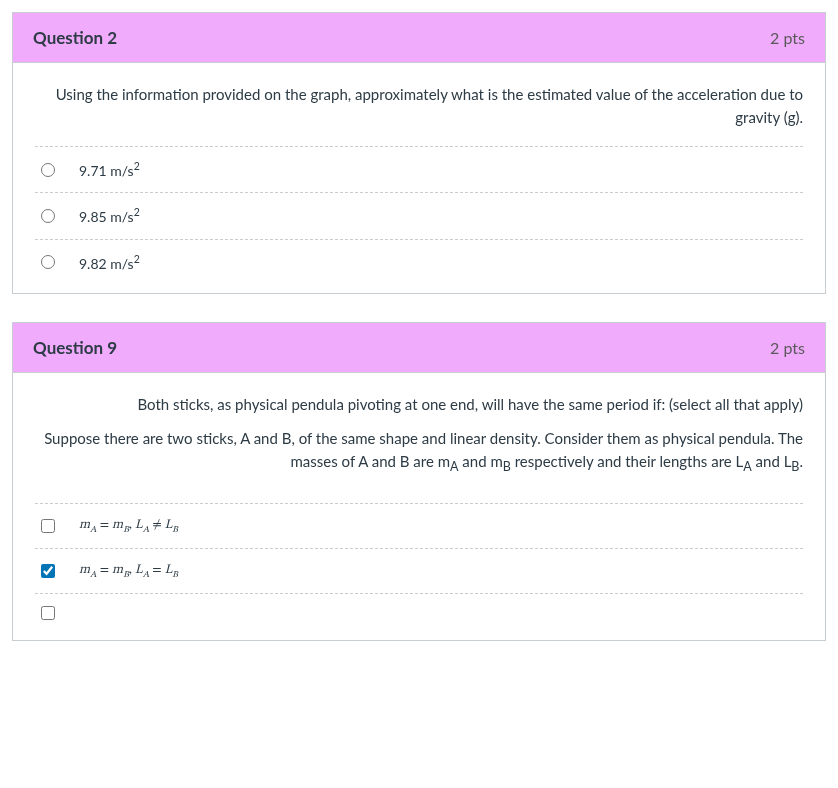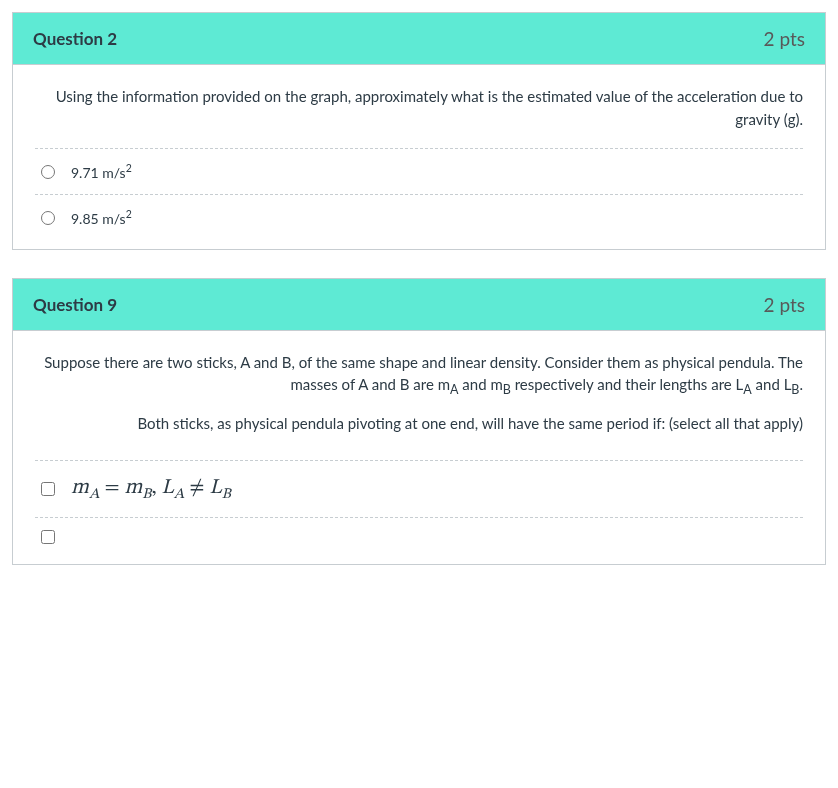--- a/index.html
+++ b/index.html
@@ -14,66 +14,66 @@
   .question-card {
     border: 1px solid #c7cdd1;
     margin-bottom: 28px;
     background: #fff;
   }
   .question-header {
     display: flex;
     justify-content: space-between;
     align-items: center;
     padding: 14px 20px;
-    background: #5eead4;
+    background: #f0abfc;
     border-bottom: 1px solid #c7cdd1;
   }
   .question-title {
     font-weight: 700;
     font-size: 17px;
     color: #2d3b45;
   }
   .question-pts {
-    font-size: 19px;
+    font-size: 16px;
     color: #595959;
   }
   .question-body {
     padding: 20px 22px 8px 22px;
   }
   .prompt {
     font-size: 15px;
     line-height: 1.5;
     color: #2d3b45;
     margin-bottom: 18px;
   }
   .prompt p { margin: 0 0 12px 0; text-align: right; }
   .options {
     border-top: 1px dashed #c7cdd1;
   }
   .option-row {
     display: flex;
     align-items: center;
-    gap: 12px;
+    gap: 20px;
     padding: 12px 4px;
     border-bottom: 1px dashed #c7cdd1;
     font-size: 14px;
     color: #2d3b45;
   }
   .option-row:last-child { border-bottom: none; }
   .option-row input[type="radio"],
   .option-row input[type="checkbox"] {
     width: 14px;
     height: 14px;
     margin: 0 4px 0 2px;
     accent-color: #0374b5;
     flex: 0 0 auto;
   }
   .option-label { flex: 1; line-height: 1.4; }
   .option-label sup { font-size: 0.75em; }
-  .math { font-family: "Cambria Math", "STIX Two Math", "Times New Roman", serif; font-size: 21px; }
+  .math { font-family: "Cambria Math", "STIX Two Math", "Times New Roman", serif; font-size: 13px; }
   .math sub { font-size: 0.7em; }
   .q3-options { margin-top: 26px; }
 </style>
 </head>
 <body>
 
 <div class="question-card">
   <div class="question-header">
     <span class="question-title">Question 2</span>
     <span class="question-pts">2 pts</span>
@@ -90,46 +90,64 @@
           <span>m/s</span><sup>2</sup>
         </span>
       </label>
       <label class="option-row">
         <input type="radio" name="q2" style="">
         <span class="option-label">
           <span>9.85</span>
           <span>m/s</span><sup>2</sup>
         </span>
       </label>
+      <label class="option-row">
+        <input type="radio" name="q2" style="">
+        <span class="option-label">
+          <span>9.82</span>
+          <span>m/s</span><sup>2</sup>
+        </span>
+      </label>
     </div>
   </div>
 </div>
 
 <div class="question-card">
   <div class="question-header">
     <span class="question-title">Question 9</span>
     <span class="question-pts">2 pts</span>
   </div>
   <div class="question-body">
     <div class="prompt">
+      <p>Both sticks, as physical pendula pivoting at one end, will have the same period if: (select all that apply)</p>
       <p>
         <span>Suppose there are two sticks, A and B, of the same shape and linear density. Consider them as physical pendula. The masses of A and B are m</span><sub>A</sub><span> and m</span><sub>B</sub><span> respectively and their lengths are L</span><sub>A</sub><span> and L</span><sub>B</sub><span>.</span>
       </p>
-      <p>Both sticks, as physical pendula pivoting at one end, will have the same period if: (select all that apply)</p>
     </div>
     <div class="options q3-options">
       <label class="option-row">
         <input type="checkbox" style="">
         <span class="option-label math">
           <i>m</i><sub><i>A</i></sub>
           <span>=</span>
           <i>m</i><sub><i>B</i></sub><span>, </span>
           <i>L</i><sub><i>A</i></sub>
           <span>≠</span>
           <i>L</i><sub><i>B</i></sub>
         </span>
       </label>
       <label class="option-row">
+        <input type="checkbox" checked="" style="">
+        <span class="option-label math">
+          <i>m</i><sub><i>A</i></sub>
+          <span>=</span>
+          <i>m</i><sub><i>B</i></sub><span>, </span>
+          <i>L</i><sub><i>A</i></sub>
+          <span>=</span>
+          <i>L</i><sub><i>B</i></sub>
+        </span>
+      </label>
+      <label class="option-row">
         <input type="checkbox" style="">
       </label>
     </div>
   </div>
 </div>
 
 </body></html>

